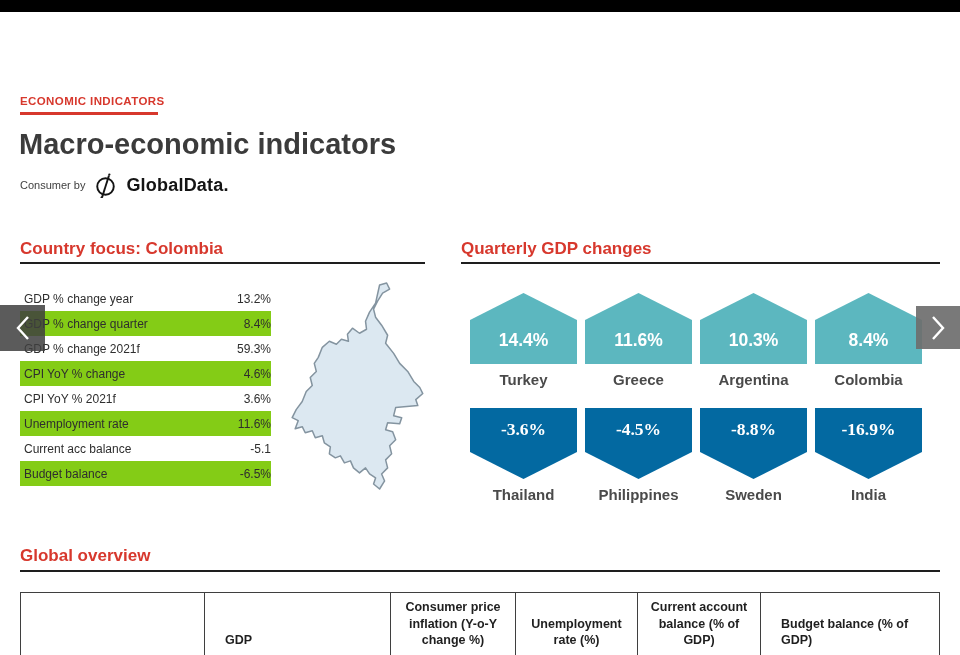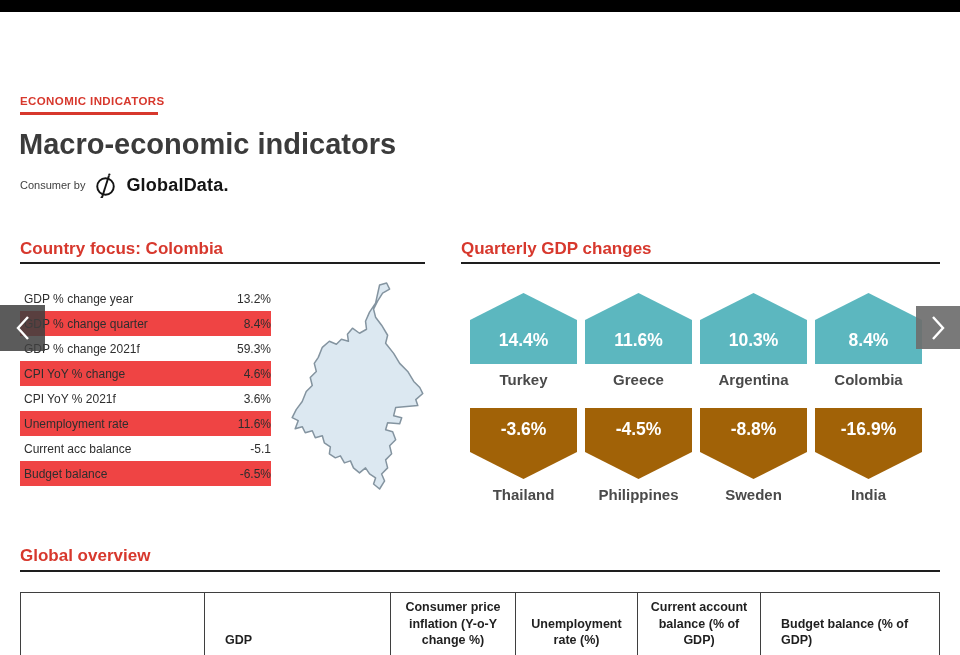--- a/index.html
+++ b/index.html
@@ -16,42 +16,42 @@
   .powered-label{font-size:11px;color:#3f3f3f;}
   .gd-icon svg{display:block;width:25px;height:25px;}
   .brand{font-size:18px;font-weight:bold;color:#141414;letter-spacing:.2px;}
 
   .sec-head{position:absolute;font-size:17px;font-weight:bold;color:#d7382d;white-space:nowrap;}
   .sec-rule{position:absolute;height:2px;background:#1e1e1e;}
 
   
   .cf-table{position:absolute;left:20px;top:286px;width:251px;}
   .cf-row{height:25px;display:flex;align-items:center;font-size:12px;color:#2e2e2e;gap:40px;}
-  .cf-row.alt{background:#ef4444;}
+  .cf-row.alt{background:#84cc16;}
   .cf-label{width:188px;padding-left:4px;}
   .cf-value{flex:1;}
 
   .map-box{position:absolute;left:289px;top:281px;width:143px;height:209px;}
   .map-box svg{width:100%;height:100%;display:block;}
 
   
   .nav-btn{position:absolute;display:flex;align-items:center;justify-content:center;cursor:pointer;z-index:6;}
   .nav-prev{left:0;top:305px;width:45px;height:46px;background:rgba(62,62,62,.85);}
   .nav-next{left:916px;top:306px;width:44px;height:43px;background:rgba(110,110,110,.92);}
   .nav-btn svg{display:block;}
 
   
   .q-row{position:absolute;left:470px;display:flex;gap:8px;}
   .q-row.up{top:293px;}
   .q-row.down{top:408px;}
   .q-item{width:107px;display:flex;flex-direction:column;align-items:center;}
   .q-shape{width:107px;height:71px;display:flex;align-items:center;justify-content:center;
            box-sizing:border-box;color:#fff;font-size:17.5px;font-weight:bold;}
   .q-shape.up{background:#5cb7bf;clip-path:polygon(50% 0,100% 38%,100% 100%,0 100%,0 38%);padding-top:24px;}
-  .q-shape.down{background:#a16207;clip-path:polygon(0 0,100% 0,100% 62%,50% 100%,0 62%);padding-bottom:28px;}
+  .q-shape.down{background:#0369a1;clip-path:polygon(0 0,100% 0,100% 62%,50% 100%,0 62%);padding-bottom:28px;font-family:Liberation Serif, serif;}
   .q-country{margin-top:7px;font-size:15px;font-weight:bold;color:#4a4a4a;white-space:nowrap;}
 
   
   .go-table{position:absolute;left:20px;top:592px;width:919px;border-collapse:collapse;table-layout:fixed;}
   .go-table td{border:1px solid #3f3f3f;vertical-align:bottom;height:49px;
                padding:6px 4px 8px;font-size:12.5px;font-weight:bold;color:#1f1f1f;line-height:1.3;}
   .go-table td.c{text-align:center;}
   .go-table td.l{text-align:left;padding-left:20px;}
 </style>
 </head>

